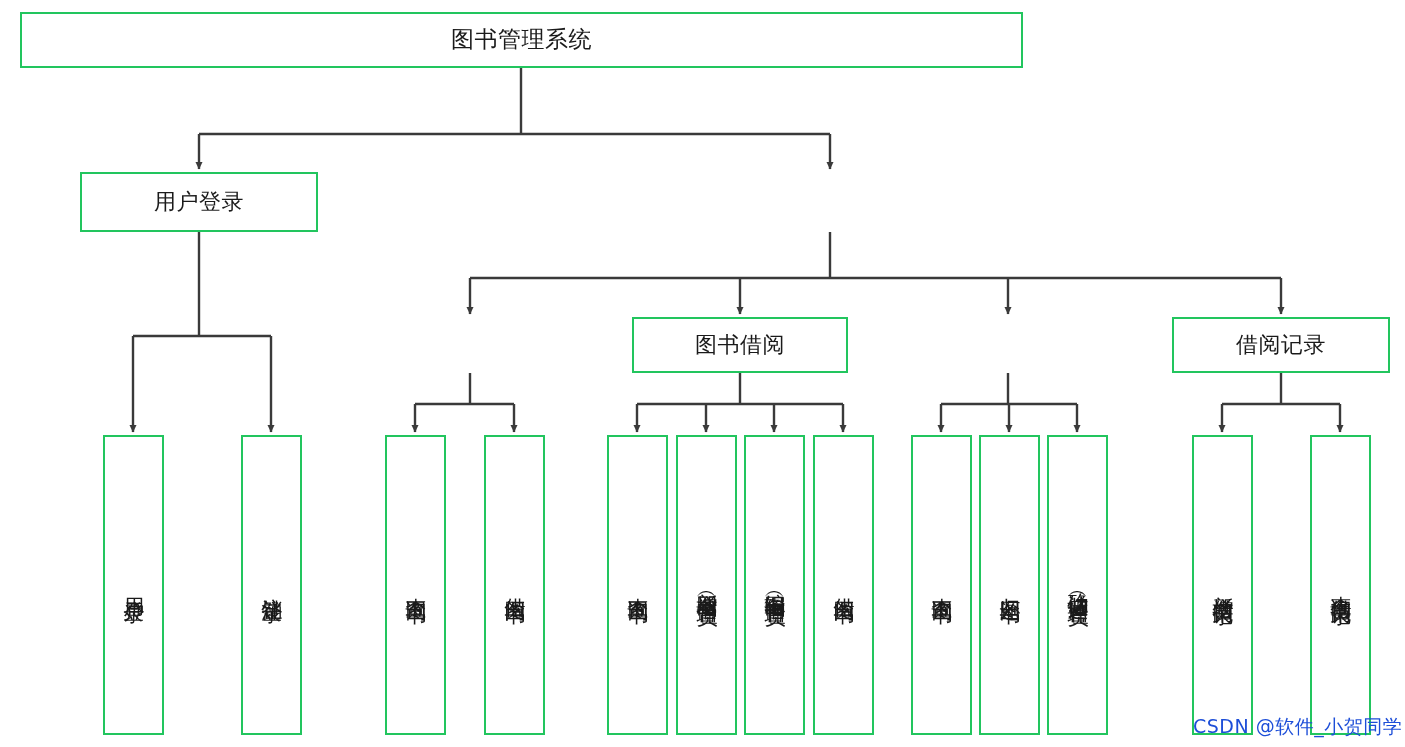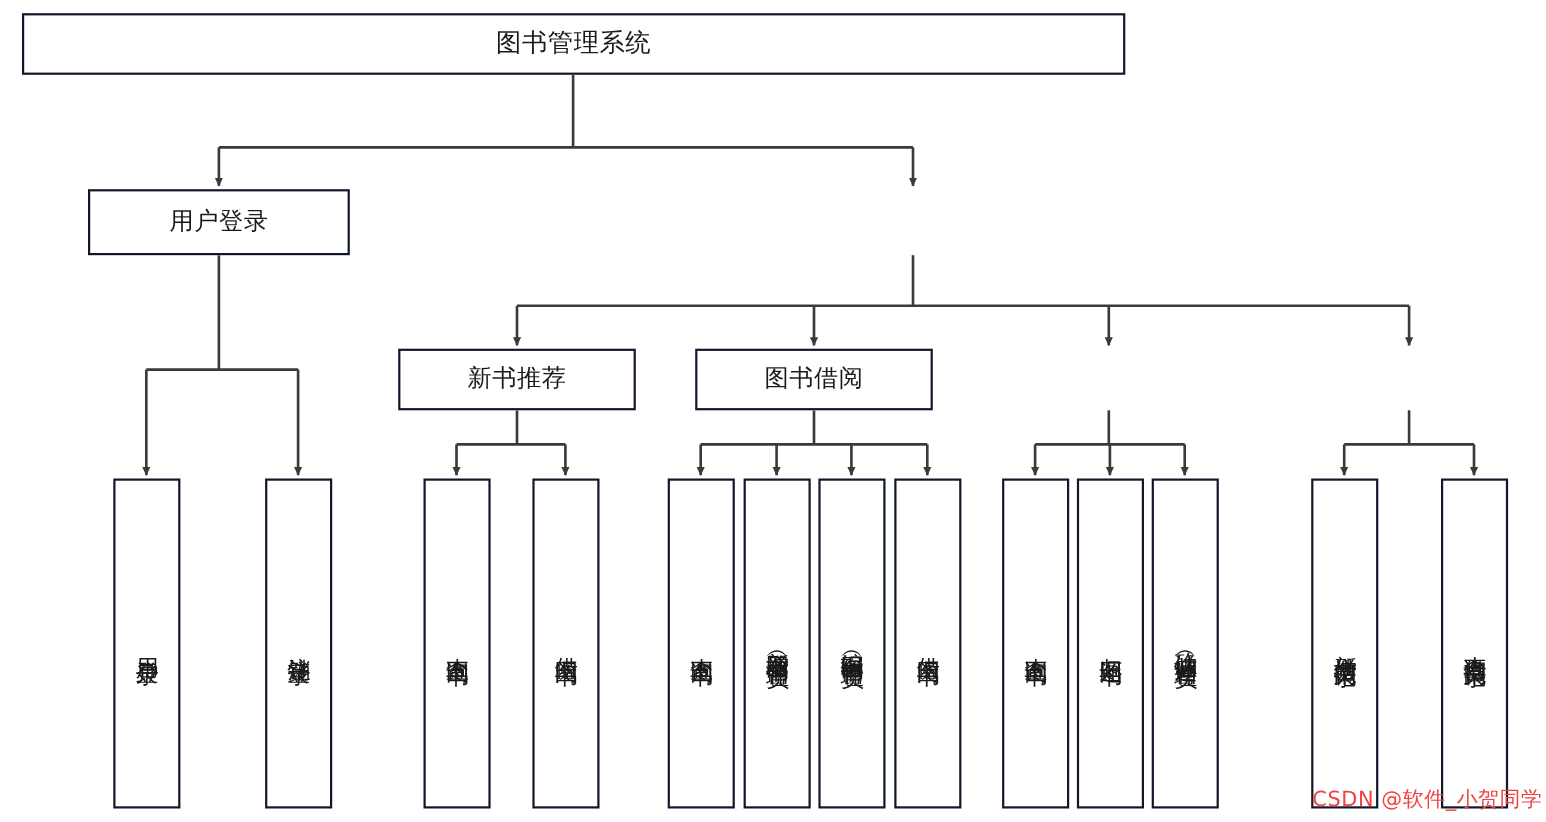--- a/index.html
+++ b/index.html
@@ -13,21 +13,21 @@
   #canvas {
     position: relative;
     width: 1405px;
     height: 747px;
     background: #ffffff;
     overflow: hidden;
   }
   .node {
     position: absolute;
     box-sizing: border-box;
-    border: 2px solid #0f172a;
+    border: 2px solid #22c55e;
     background: #ffffff;
     display: flex;
     align-items: center;
     justify-content: center;
     color: #1a1a1a;
     line-height: 1.18;
   }
   .node.horizontal {
     font-size: 22px;
     letter-spacing: 0.5px;
@@ -48,21 +48,21 @@
   #edges {
     position: absolute;
     left: 0;
     top: 0;
     width: 1405px;
     height: 747px;
     pointer-events: none;
   }
   .watermark {
     position: absolute;
-    color: #ef4444;
+    color: #1d4ed8;
     font-size: 19px;
     letter-spacing: 0.5px;
     white-space: nowrap;
     font-family: "DejaVu Sans", "Liberation Sans", sans-serif;
   }
 </style>
 </head>
 <body>
 
 <div id="canvas">
@@ -118,25 +118,25 @@
   </svg>
 
   <div class="node horizontal root" style="left:20px; top:12px; width:1003px; height:56px;">
     <span>图书管理系统</span>
   </div>
 
   <div class="node horizontal" style="left:80px; top:172px; width:238px; height:60px;">
     <span>用户登录</span>
   </div>
 
-  <div class="node horizontal" style="left:362px; top:317px; width:216px; height:56px;">
-    <span>新书推荐</span>
-  </div>
   <div class="node horizontal" style="left:632px; top:317px; width:216px; height:56px;justify-content:center;">
     <span>图书借阅</span>
+  </div>
+  <div class="node horizontal" style="left:1172px; top:317px; width:218px; height:56px;">
+    <span>借阅记录</span>
   </div>
 
   <div class="node vertical" style="left:103px; top:435px; width:61px; height:300px;">
     <span>用户登录</span>
   </div>
   <div class="node vertical" style="left:241px; top:435px; width:61px; height:300px;">
     <span>注销登录</span>
   </div>
 
   <div class="node vertical" style="left:385px; top:435px; width:61px; height:300px;">

